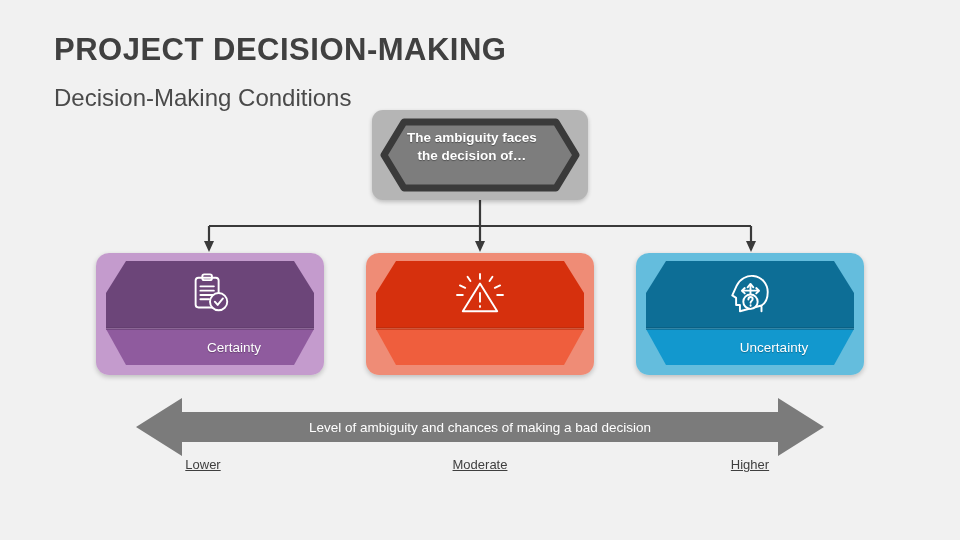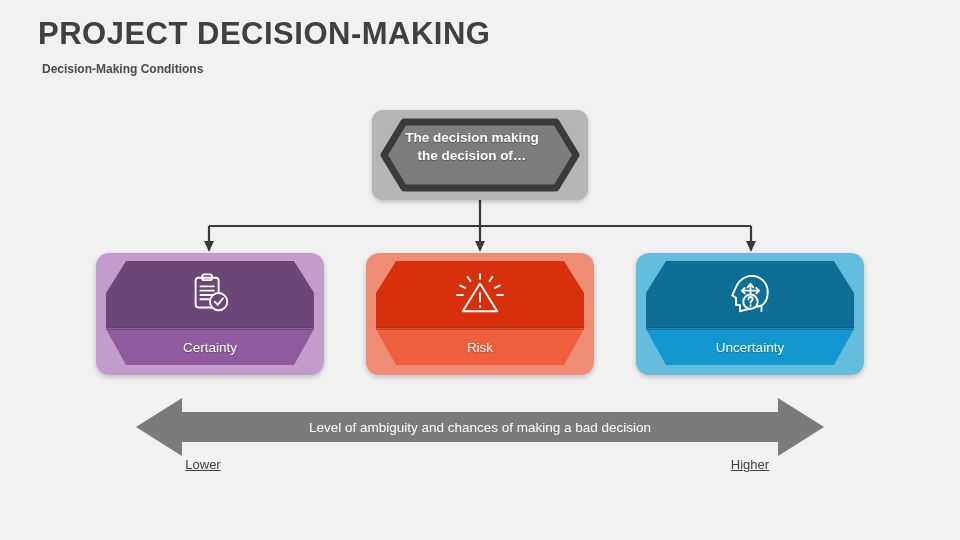--- a/index.html
+++ b/index.html
@@ -21,28 +21,28 @@
     left: 38px;
     top: 16px;
     width: 880px;
   }
   #page-title {
     font-size: 31px;
     font-weight: bold;
     letter-spacing: 0.5px;
     color: #404040;
     line-height: 1.15;
-    margin: 0;
+    margin: 16px;
     white-space: nowrap;
   }
   #page-subtitle {
-    font-size: 12px;
-    font-weight: bold;
+    font-size: 24px;
+    font-weight: normal;
     color: #4a4a4a;
-    margin: 10px 0 0 4px;
+    margin: 10px 0 0 16px;
     line-height: 1.2;
   }
 
   
   #diagram {
     position: absolute;
     left: 0;
     top: 0;
     width: 960px;
     height: 540px;
@@ -127,20 +127,21 @@
     width: 228px;
     height: 36px;
     display: flex;
     align-items: center;
     justify-content: center;
     color: #ffffff;
     font-size: 13.5px;
     font-weight: normal;
     text-shadow: 0 1px 1px rgba(0,0,0,0.28);
     pointer-events: none;
+    padding-left: 24px;
   }
 
   
   #scale-arrow {
     position: absolute;
     left: 136px;
     top: 398px;
     width: 688px;
     height: 58px;
   }
@@ -197,21 +198,21 @@
   </svg>
 
   <div class="root-node">
     <div class="root-hex-wrap">
       <svg width="200" height="74" viewBox="0 0 200 74">
         <polygon points="24,4 176,4 196,37 176,70 24,70 4,37" fill="#7d7d7d" stroke="#3a3a3a" stroke-width="7" stroke-linejoin="round"></polygon>
       </svg>
     </div>
     <div class="root-text">
       <span>
-        <span>The decision making</span><br>
+        <span>The ambiguity faces</span><br>
         <span>the decision of…</span>
       </span>
     </div>
   </div>
 
   <div class="card" id="card-0">
     <svg class="card-shape" viewBox="0 0 228 122">
       <rect x="0" y="0" width="228" height="122" rx="13" fill="#c49bcd"></rect>
       <polygon points="30,8 198,8 218,40 218,75 10,75 10,40" fill="#6c4579"></polygon>
       <polygon points="10,76 218,76 198,112 30,112" fill="#8f5b9e"></polygon>
@@ -246,21 +247,20 @@
         <line x1="25" y1="35.5" x2="25" y2="36.5"></line>
         <line x1="25" y1="7" x2="25" y2="2"></line>
         <line x1="15" y1="9.5" x2="12" y2="5"></line>
         <line x1="35" y1="9.5" x2="38" y2="5"></line>
         <line x1="9.5" y1="16.5" x2="4" y2="14"></line>
         <line x1="40.5" y1="16.5" x2="46" y2="14"></line>
         <line x1="7" y1="24" x2="1" y2="24"></line>
         <line x1="43" y1="24" x2="49" y2="24"></line>
       </svg>
     </div>
-    <div class="card-label">Risk</div>
   </div>
 
   <div class="card" id="card-2">
     <svg class="card-shape" viewBox="0 0 228 122">
       <rect x="0" y="0" width="228" height="122" rx="13" fill="#64bddd"></rect>
       <polygon points="30,8 198,8 218,40 218,75 10,75 10,40" fill="#0d6e96"></polygon>
       <polygon points="10,76 218,76 198,112 30,112" fill="#1298ce"></polygon>
       <rect x="10" y="74" width="208" height="3" fill="#0a5878" opacity="0.55"></rect>
     </svg>
     <div class="card-icon">
@@ -280,15 +280,16 @@
   </div>
 
   <div id="scale-arrow">
     <svg width="688" height="58" viewBox="0 0 688 58">
       <polygon points="0,29 46,0 46,14 642,14 642,0 688,29 642,58 642,44 46,44 46,58" fill="#7b7b7b"></polygon>
     </svg>
     <div id="scale-arrow-label">Level of ambiguity and chances of making a bad decision</div>
   </div>
 
   <div class="scale-tick" id="tick-0">Lower</div>
+  <div class="scale-tick" id="tick-1">Moderate</div>
   <div class="scale-tick" id="tick-2">Higher</div>
 
 </div>
 
 </body></html>

